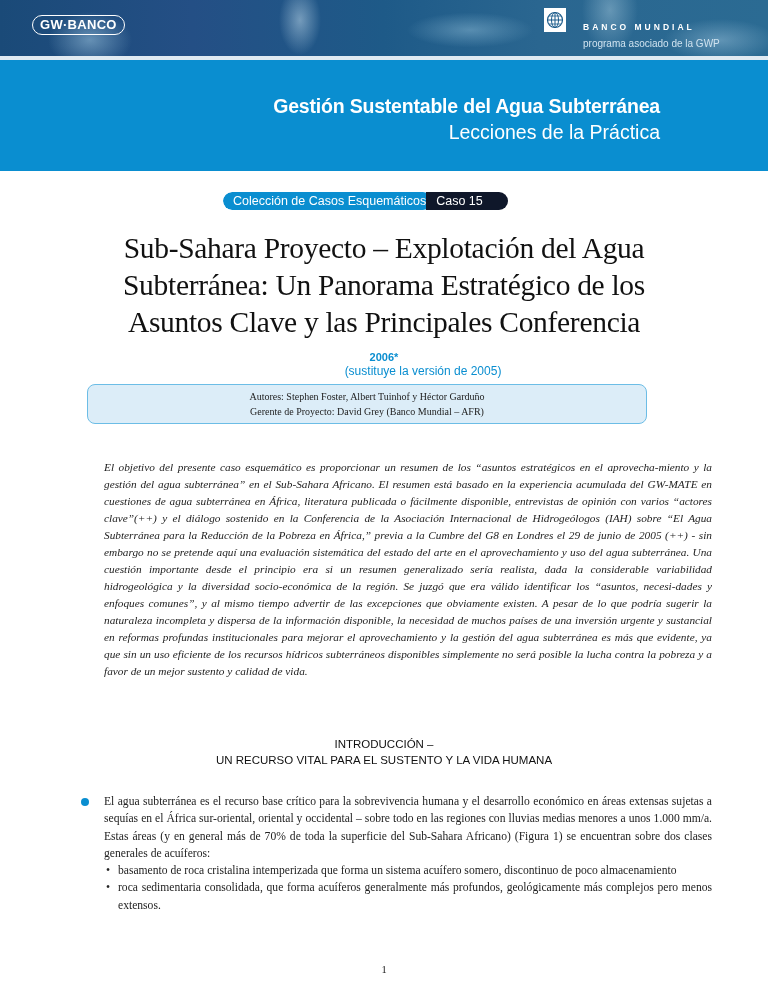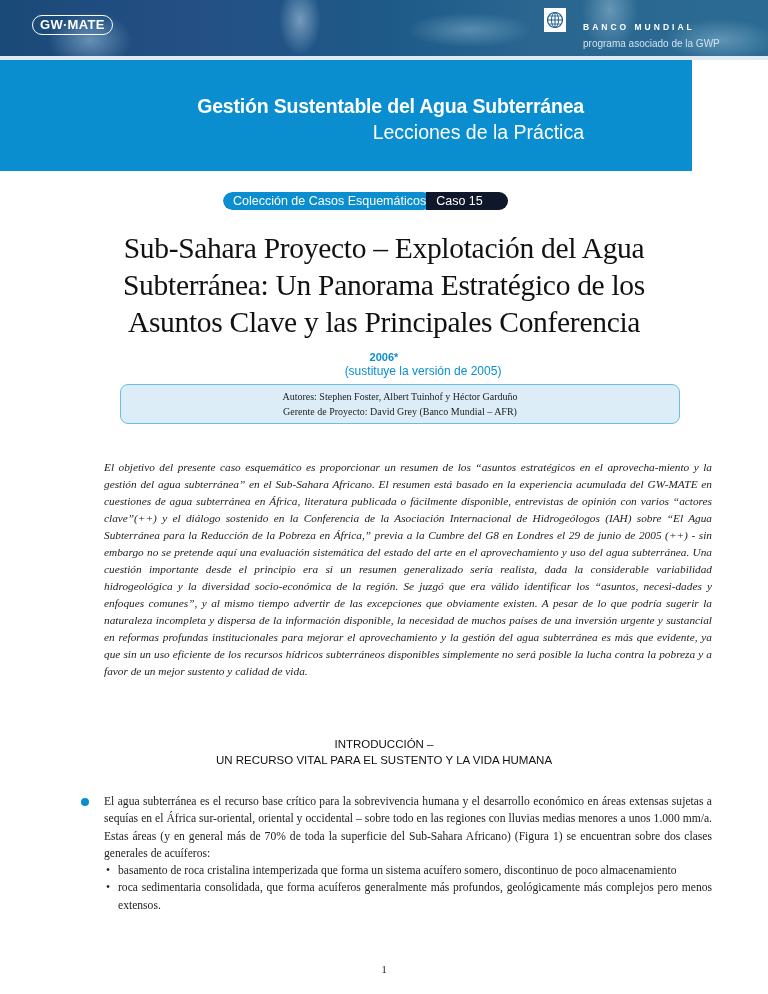--- a/index.html
+++ b/index.html
@@ -32,21 +32,21 @@
   .wb-name {
     position: absolute; left: 583px; top: 22px; color: #ffffff;
     font-family: "Liberation Sans", sans-serif; font-weight: bold; font-size: 8.5px;
     letter-spacing: 3px;
   }
   .wb-sub {
     position: absolute; left: 583px; top: 38px; color: #cfe2ef;
     font-family: "Liberation Sans", sans-serif; font-size: 10px;
   }
   .blue-band {
-    position: absolute; left: 0; top: 60px; width: 692px; height: 111px;
+    position: absolute; left: 0; top: 60px; width: 768px; height: 111px;
     background: #0a8ed0;
   }
   .band-title {
     position: absolute; right: 108px; top: 33px; text-align: right; color: #ffffff;
     font-family: "Liberation Sans", sans-serif;
   }
   .band-title .t1 { font-size: 19.5px; font-weight: bold; line-height: 26px; letter-spacing: -0.2px; }
   .band-title .t2 { font-size: 19.5px; line-height: 26px; }
   .series-pill {
     position: absolute; left: 223px; top: 192px; height: 18px; display: flex;
@@ -62,21 +62,21 @@
   }
   .year {
     position: absolute; left: 0; top: 351px; width: 768px; text-align: center;
     color: #0a8ed0; font-family: "Liberation Sans", sans-serif; font-weight: bold; font-size: 11px;
   }
   .replaces {
     position: absolute; left: 0; top: 364px; width: 768px; text-align: center;
     color: #0a8ed0; font-family: "Liberation Sans", sans-serif; font-size: 12px; padding-left: 39px;
   }
   .authors-box {
-    position: absolute; left: 120px; top: 384px; width: 558px; height: 38px;
+    position: absolute; left: 87px; top: 384px; width: 558px; height: 38px;
     background: #dcedf8; border: 1.5px solid #6cbde6; border-radius: 8px;
     text-align: center; font-size: 10px; line-height: 15px; color: #222;
     display: flex; flex-direction: column; justify-content: center;
   }
   .abstract {
     position: absolute; left: 104px; top: 459px; width: 608px;
     font-style: italic; font-size: 11.3px; line-height: 17px; color: #222;
     text-align: justify;
   }
   .section-head {
@@ -95,21 +95,21 @@
   .sub-item { position: relative; padding-left: 14px; }
   .sub-item .dot { position: absolute; left: 2px; top: 0; }
   .page-num {
     position: absolute; left: 0; top: 964px; width: 768px; text-align: center; font-size: 10.5px;
   }
 </style>
 </head>
 <body>
 
 <div class="banner">
-  <div class="gwmate-logo">GW·MATE</div>
+  <div class="gwmate-logo">GW·BANCO</div>
   <div class="wb-globe">
     <svg width="18" height="18" viewBox="0 0 18 18">
       <circle cx="9" cy="9" r="7.5" fill="none" stroke="#1a5a8a" stroke-width="1.2"></circle>
       <ellipse cx="9" cy="9" rx="3.5" ry="7.5" fill="none" stroke="#1a5a8a" stroke-width="1"></ellipse>
       <line x1="1.5" y1="9" x2="16.5" y2="9" stroke="#1a5a8a" stroke-width="1"></line>
       <line x1="9" y1="1.5" x2="9" y2="16.5" stroke="#1a5a8a" stroke-width="1"></line>
       <line x1="3" y1="5" x2="15" y2="5" stroke="#1a5a8a" stroke-width="0.8"></line>
       <line x1="3" y1="13" x2="15" y2="13" stroke="#1a5a8a" stroke-width="0.8"></line>
     </svg>
   </div>

